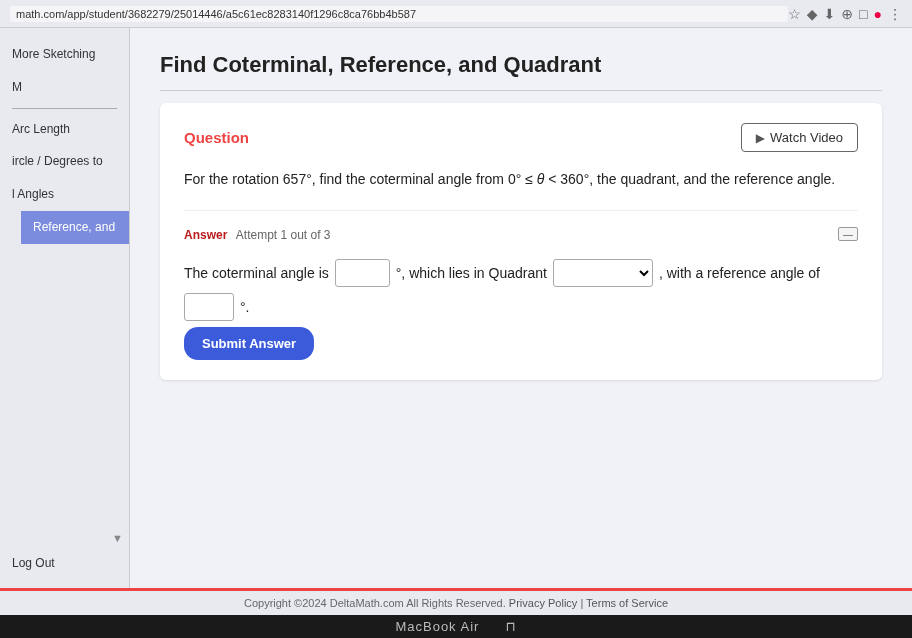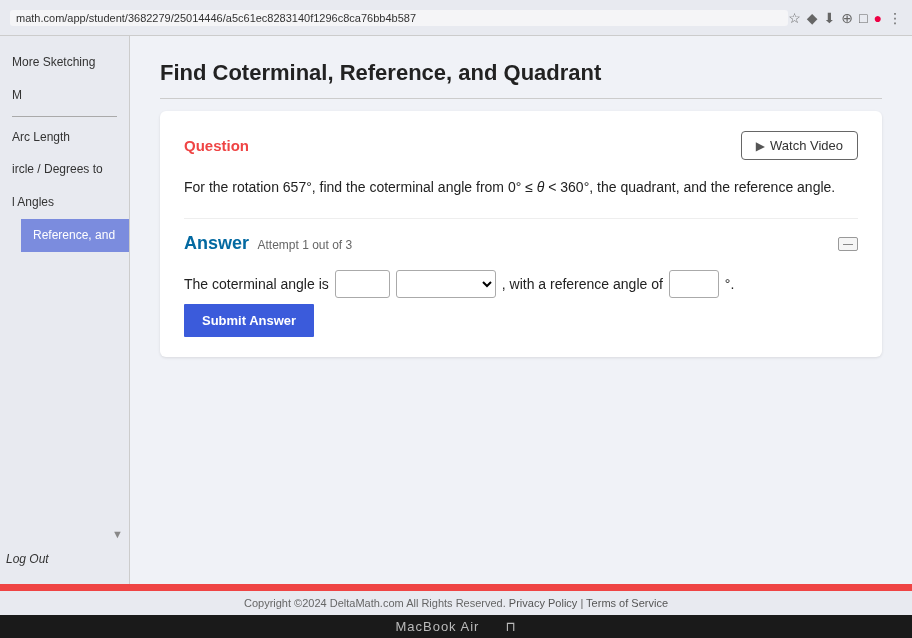--- a/index.html
+++ b/index.html
@@ -15,21 +15,21 @@
 
     
     .browser-bar {
       background: #e8eaf0;
       padding: 4px 10px;
       font-size: 11px;
       color: #444;
       display: flex;
       align-items: center;
       border-bottom: 1px solid #ccc;
-      height: 36px;
+      height: 28px;
     }
     .browser-bar .url {
       flex: 1;
       background: #f5f5f7;
       border-radius: 3px;
       padding: 2px 6px;
       font-size: 11px;
       color: #333;
     }
     .browser-icons {
@@ -64,25 +64,24 @@
       cursor: pointer;
       line-height: 1.4;
     }
     .sidebar-item.active {
       background: #7b8cde;
       color: white;
       margin-left: 21px;
     }
     .sidebar-item-bottom {
       margin-top: auto;
-      padding: 8px 6px;
+      padding: 8px 12px;
       font-size: 12px;
       color: #333;
       cursor: pointer;
-      font-style: italic;
     }
     .sidebar-divider {
       border: none;
       border-top: 1px solid #aaa;
       margin: 4px 12px;
     }
 
     
     .main-content {
       flex: 1;
@@ -191,23 +190,23 @@
       border-top: 1px solid #eee;
       padding-top: 14px;
     }
     .answer-header {
       display: flex;
       justify-content: space-between;
       align-items: center;
       margin-bottom: 16px;
     }
     .answer-label {
-      font-size: 18px;
+      font-size: 12px;
       font-weight: bold;
-      color: #0369a1;
+      color: #b91c1c;
     }
     .attempt-label {
       font-size: 12px;
       color: #666;
       font-weight: normal;
       margin-left: 4px;
     }
     .minimize-btn {
       width: 20px;
       height: 14px;
@@ -261,35 +260,35 @@
     }
     .degree-symbol {
       font-size: 14px;
       color: #222;
     }
 
     .btn-submit {
       background: #3b5bdb;
       color: white;
       border: none;
-      border-radius: 1px;
+      border-radius: 14px;
       padding: 9px 18px;
       font-size: 13px;
       font-weight: bold;
       cursor: pointer;
     }
 
     
     .footer {
       background: #e8eaf0;
       text-align: center;
       font-size: 11px;
       color: #666;
       padding: 6px;
-      border-top: 7px solid #ef4444;
+      border-top: 3px solid #ef4444;
     }
     .footer a {
       color: #555;
       text-decoration: none;
     }
 
     
     .macbook-bar {
       background: #1a1a1a;
       color: #bbb;
@@ -378,20 +377,21 @@
           <div>
             <span class="answer-label">Answer</span>
             <span class="attempt-label">Attempt 1 out of 3</span>
           </div>
           <div class="minimize-btn">—</div>
         </div>
 
         <div class="answer-row">
           <span>The coterminal angle is</span>
           <input class="answer-input" type="text" value="" style="">
+          <span class="degree-symbol">°, which lies in Quadrant</span>
           <select class="quadrant-select">
             <option value=""></option>
             <option value="I">I</option>
             <option value="II">II</option>
             <option value="III">III</option>
             <option value="IV">IV</option>
           </select>
           <span>, with a reference angle of</span>
           <input class="reference-input" type="text" value="" style="">
           <span class="degree-symbol">°.</span>

